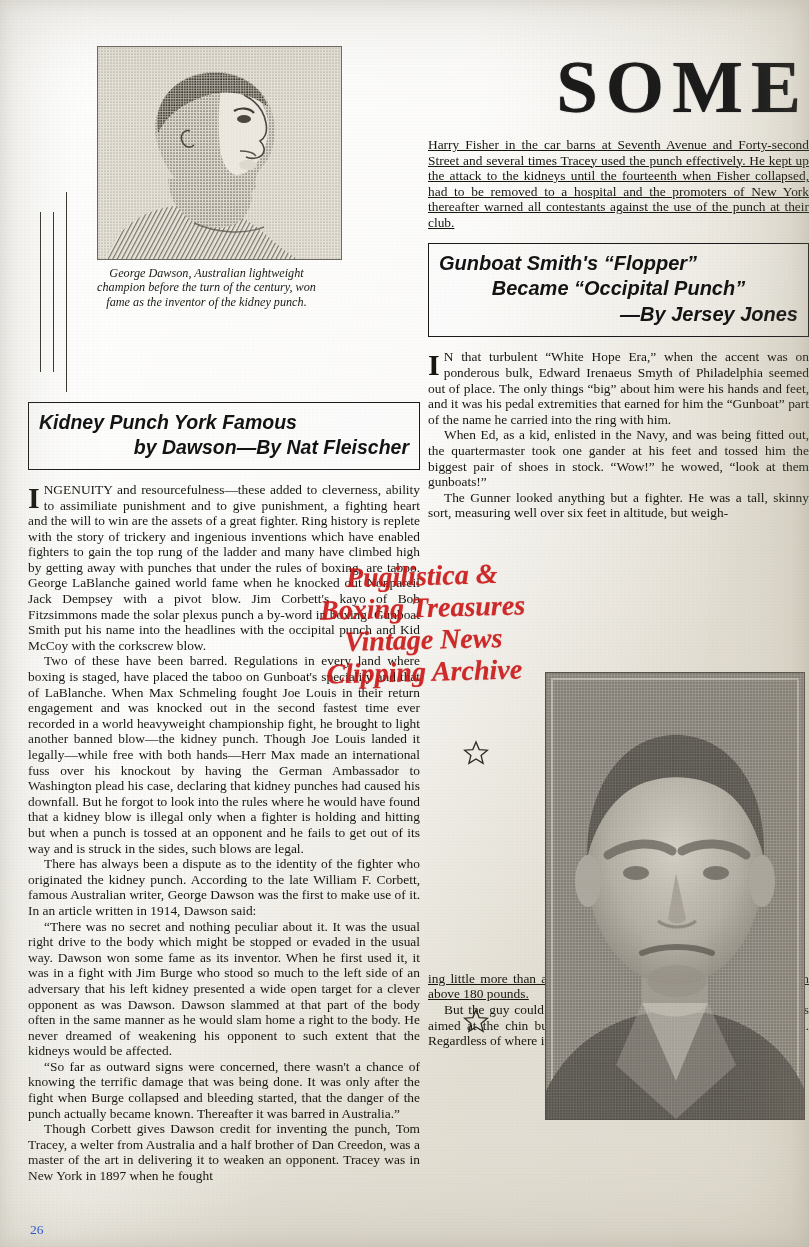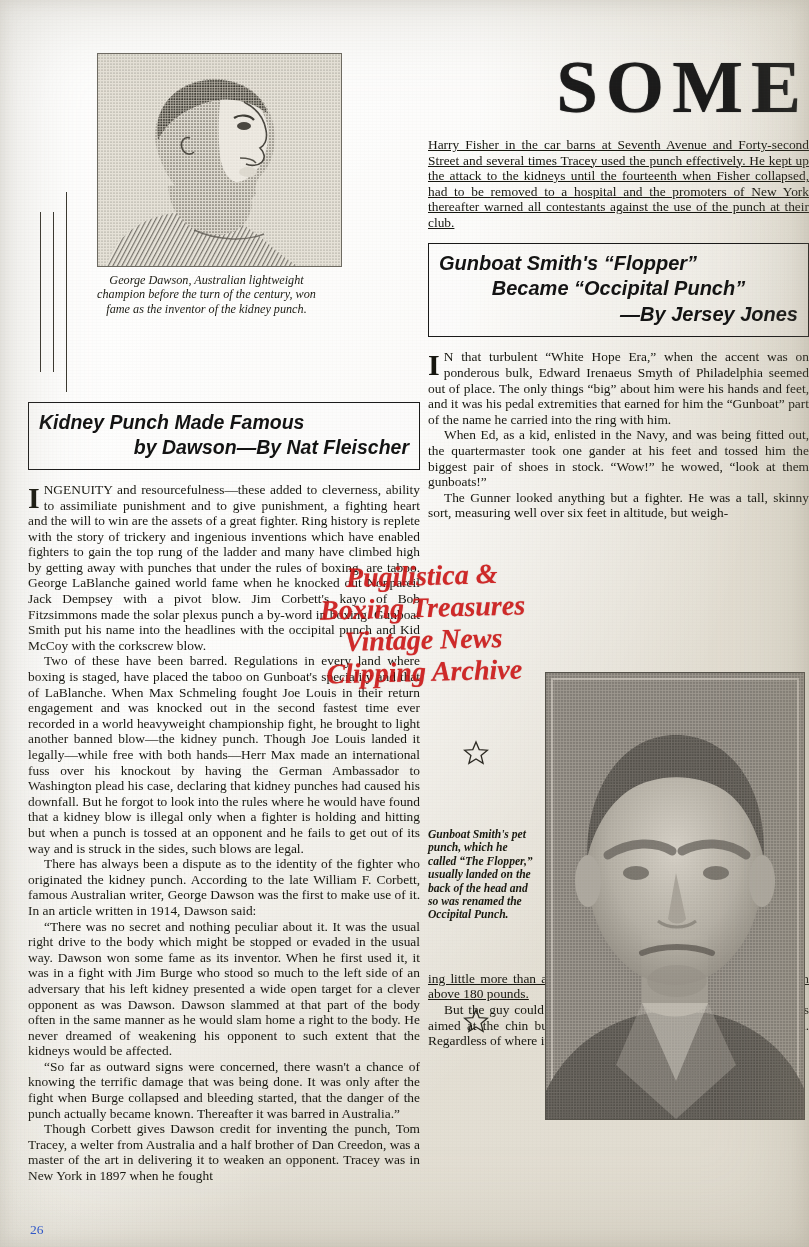--- a/index.html
+++ b/index.html
@@ -99,21 +99,21 @@
     line-height:1.28;
     color:#131313;
     white-space:nowrap;
   }
   .hbox .ln.c{text-align:center;}
   .hbox .ln.l{text-align:left;}
   .hbox .ln.r{text-align:right;}
   .hbox.left-head .ln{font-size:19.5px;}
 
   
-  .fig-left{position:absolute;left:97px;top:53px;width:219px;}
+  .fig-left{position:absolute;left:97px;top:46px;width:219px;}
   .photo-engrave{
     width:243px;height:212px;
     border:1px solid #6d6a61;
     position:relative;overflow:hidden;
     background:#dedbd2;
   }
   .caption{
     font-family:"Liberation Serif", serif;
     font-style:italic;
     font-size:12.2px;
@@ -167,21 +167,21 @@
 
 <div class="page"></div>
 
 <div class="content">
 
   <div class="col-left">
 
     <div style="height:334px"></div>
 
     <div class="hbox left-head">
-      <div class="ln l">Kidney Punch Made Famous</div>
+      <div class="ln l">Kidney Punch York Famous</div>
       <div class="ln r">by Dawson—By Nat Fleischer</div>
     </div>
 
     <div class="body">
       <p class="lead"><span class="dropcap">I</span><span>NGENUITY and resourcefulness—these added to cleverness, ability to assimiliate punishment and to give punishment, a fighting heart and the will to win are the assets of a great fighter. Ring history is replete with the story of trickery and ingenious inventions which have enabled fighters to gain the top rung of the ladder and many have climbed high by getting away with punches that under the rules of boxing, are taboo. George LaBlanche gained world fame when he knocked out Nonpareil Jack Dempsey with a pivot blow. Jim Corbett's kayo of Bob Fitzsimmons made the solar plexus punch a by-word in boxing. Gunboat Smith put his name into the headlines with the occipital punch and Kid McCoy with the corkscrew blow.</span></p>
       <p>Two of these have been barred. Regulations in every land where boxing is staged, have placed the taboo on Gunboat's speciality and that of LaBlanche. When Max Schmeling fought Joe Louis in their return engagement and was knocked out in the second fastest time ever recorded in a world heavyweight championship fight, he brought to light another banned blow—the kidney punch. Though Joe Louis landed it legally—while free with both hands—Herr Max made an international fuss over his knockout by having the German Ambassador to Washington plead his case, declaring that kidney punches had caused his downfall. But he forgot to look into the rules where he would have found that a kidney blow is illegal only when a fighter is holding and hitting but when a punch is tossed at an opponent and he fails to get out of its way and is struck in the sides, such blows are legal.</p>
       <p>There has always been a dispute as to the identity of the fighter who originated the kidney punch. According to the late William F. Corbett, famous Australian writer, George Dawson was the first to make use of it. In an article written in 1914, Dawson said:</p>
       <p>“There was no secret and nothing peculiar about it. It was the usual right drive to the body which might be stopped or evaded in the usual way. Dawson won some fame as its inventor. When he first used it, it was in a fight with Jim Burge who stood so much to the left side of an adversary that his left kidney presented a wide open target for a clever opponent as was Dawson. Dawson slammed at that part of the body often in the same manner as he would slam home a right to the body. He never dreamed of weakening his opponent to such extent that the kidneys would be affected.</p>
       <p>“So far as outward signs were concerned, there wasn't a chance of knowing the terrific damage that was being done. It was only after the fight when Burge collapsed and bleeding started, that the danger of the punch actually became known. Thereafter it was barred in Australia.”</p>
       <p>Though Corbett gives Dawson credit for inventing the punch, Tom Tracey, a welter from Australia and a half brother of Dan Creedon, was a master of the art in delivering it to weaken an opponent. Tracey was in New York in 1897 when he fought</p>
@@ -340,21 +340,20 @@
 
           <path d="M96 330 L70 392 L130 446 L190 392 L162 330" fill="#b8b3a9" opacity=".35"></path>
           <path d="M96 330 L130 408 L162 330" fill="#d6d1c7" opacity=".5"></path>
 
           <rect width="258" height="446" fill="url(#grainlight)" opacity=".20"></rect>
         </g>
       </svg>
     </div>
   </div>
 
-  <div class="sidecap">Gunboat Smith's pet punch, which he called “The Flopper,” usually landed on the back of the head and so was renamed the Occipital Punch.</div>
 
   <div class="star" style="left:463px;top:740px">
     <svg width="26" height="26" viewBox="0 0 26 26" aria-hidden="true">
       <polygon points="13,2 16.2,9.6 24.4,10.2 18.1,15.5 20.1,23.4 13,19 5.9,23.4 7.9,15.5 1.6,10.2 9.8,9.6" fill="none" stroke="#2b2922" stroke-width="1.3"></polygon>
     </svg>
   </div>
   <div class="star" style="left:463px;top:1008px">
     <svg width="26" height="26" viewBox="0 0 26 26" aria-hidden="true">
       <polygon points="13,2 16.2,9.6 24.4,10.2 18.1,15.5 20.1,23.4 13,19 5.9,23.4 7.9,15.5 1.6,10.2 9.8,9.6" fill="none" stroke="#2b2922" stroke-width="1.3"></polygon>
     </svg>

